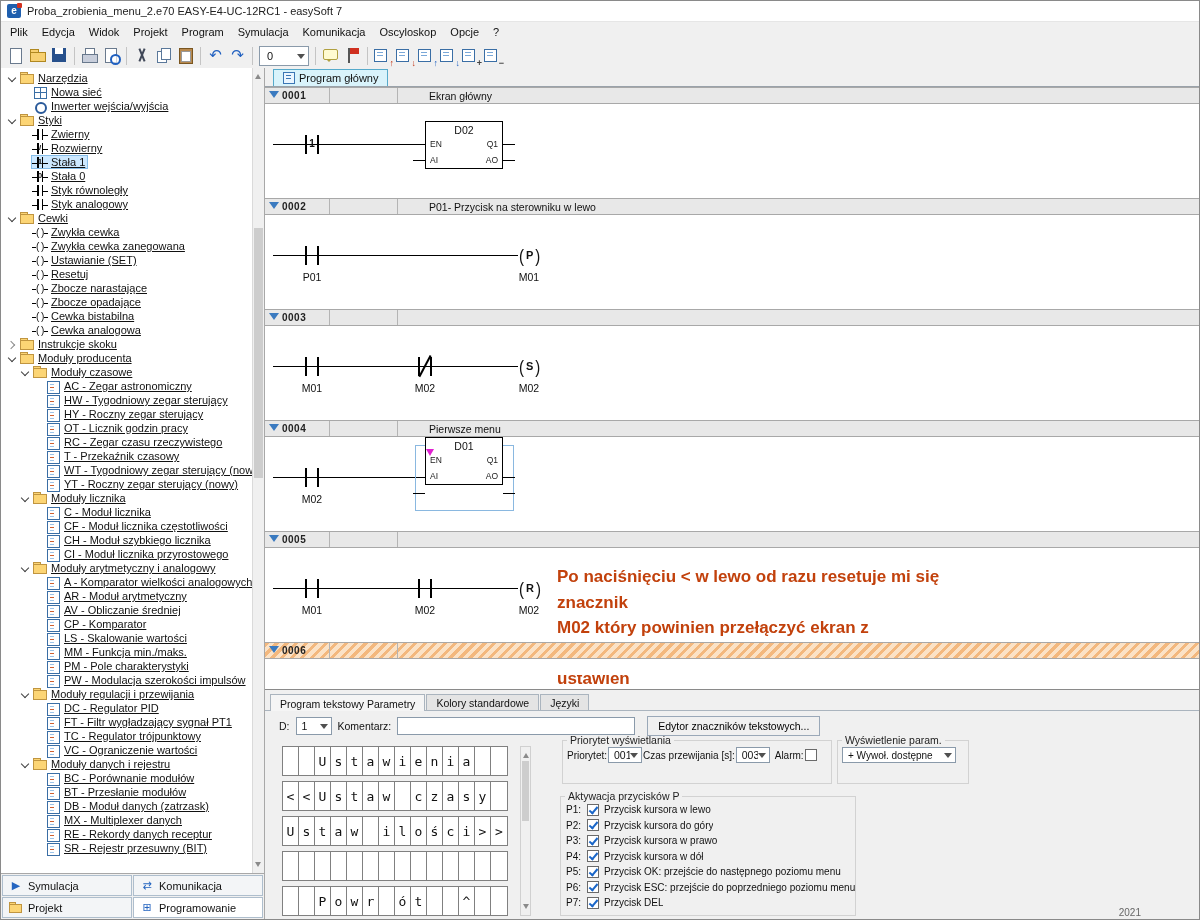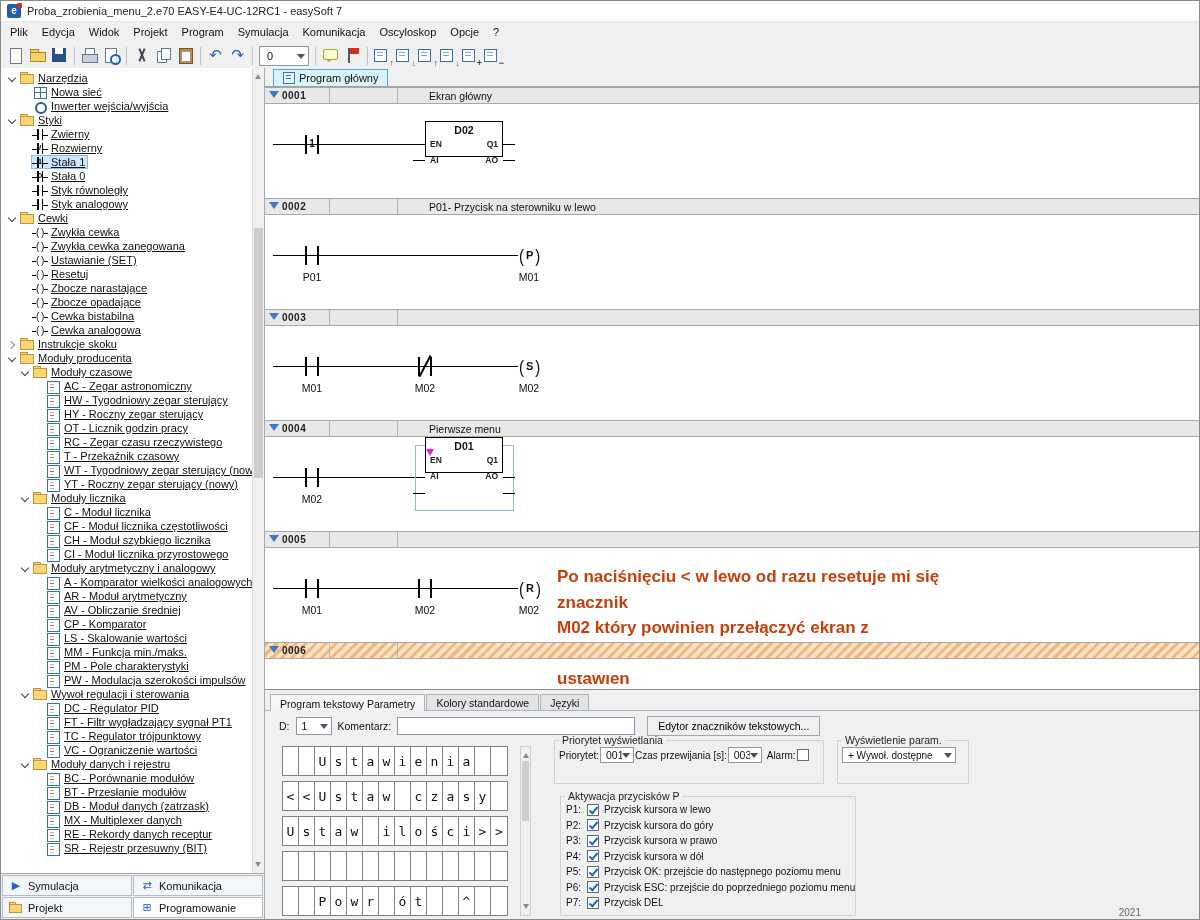--- a/index.html
+++ b/index.html
@@ -105,21 +105,21 @@
   .rcomment{position:absolute;left:164px;top:1.5px;font-size:10.5px;color:#111;white-space:nowrap;}
   .rbody{position:relative;background:#fff;}
   .wire{position:absolute;height:1px;background:#000;}
   .contact{position:absolute;width:14px;height:19px;border-left:2px solid #000;border-right:2px solid #000;box-sizing:border-box;}
   .contact .cmid{position:absolute;left:-2px;right:-2px;top:3px;text-align:center;font-size:10px;font-weight:bold;background:transparent;}
   .contact.nc::after{content:"";position:absolute;left:4px;top:-3px;width:1.5px;height:24px;background:#000;transform:rotate(28deg);}
   .clabel{position:absolute;width:44px;text-align:center;font-size:10.5px;}
   .coil{position:absolute;height:22px;display:flex;align-items:center;background:#fff;padding:0 1px;}
   .cpar{font-size:15px;transform:scaleY(1.25);font-weight:normal;}
   .cletter{font-size:11px;font-weight:bold;margin:0 2px;}
-  .fblock{position:absolute;width:78px;height:36px;border:1px solid #000;background:#fff;box-sizing:border-box;font-weight:bold;}
+  .fblock{position:absolute;width:78px;height:48px;border:1px solid #000;background:#fff;box-sizing:border-box;}
   .btitle{text-align:center;font-size:10.5px;margin-top:2px;}
   .pin{position:absolute;font-size:8.5px;color:#222;}
   .pl1{left:4px;top:17px;}.pl2{left:4px;top:33px;}.pr1{right:4px;top:17px;}.pr2{right:4px;top:33px;}
   .selrect{position:absolute;border:1px solid #8ab8e0;background:transparent;}
   .selmark{position:absolute;width:0;height:0;border:4px solid transparent;border-top:7px solid #e020d0;}
   .note{position:absolute;font-weight:bold;font-size:17px;line-height:1.5;white-space:pre-line;color:#c2410c;}
 
   
   .bpanel{position:absolute;left:264px;right:0;bottom:0;height:230px;background:#f0f0f0;border-top:1px solid #8a8a8a;box-sizing:border-box;}
   .btabs{height:20px;display:flex;align-items:flex-end;gap:1px;padding-left:5px;border-bottom:1px solid #aab4be;}
@@ -534,21 +534,21 @@
           <span class="chev leaf"></span>
           <span class="hl">
             <span class="ticon t-module"></span>
             <span class="tlabel">PW - Modulacja szerokości impulsów</span>
           </span>
         </div>
         <div class="trow" style="padding-left: 17px;">
           <span class="chev open"></span>
           <span class="hl">
             <span class="ticon t-folder"></span>
-            <span class="tlabel">Wywoł regulacji i sterowania</span>
+            <span class="tlabel">Moduły regulacji i przewijania</span>
           </span>
         </div>
         <div class="trow" style="padding-left: 30px;">
           <span class="chev leaf"></span>
           <span class="hl">
             <span class="ticon t-module"></span>
             <span class="tlabel">DC - Regulator PID</span>
           </span>
         </div>
         <div class="trow" style="padding-left: 30px;">
@@ -893,21 +893,21 @@
             <span class="lcdcell"> </span>
           </div>
         </div>
     </div>
     <div class="lcdscroll" style="left:255px;top:56px;position:absolute">
       <i class="sarr up"></i>
       <i class="sthumb"></i>
       <i class="sarr dn"></i>
     </div>
 
-    <fieldset class="grp" style="left:289px;top:44px;width:270px;height:50px">
+    <fieldset class="grp" style="left:297px;top:44px;width:270px;height:50px">
       <legend>Priorytet wyświetlania</legend>
       <div class="grow" style="font-size:10px">
         <span class="blbl" style="font-size:10px">Priorytet:</span>
         <span class="combo" style="width:34px;height:16px">
           <span class="cval">001</span>
           <i class="dar"></i>
         </span>
         <span class="blbl" style="font-size:10px">Czas przewijania [s]:</span>
         <span class="combo" style="width:34px;height:16px">
           <span class="cval">003</span>

